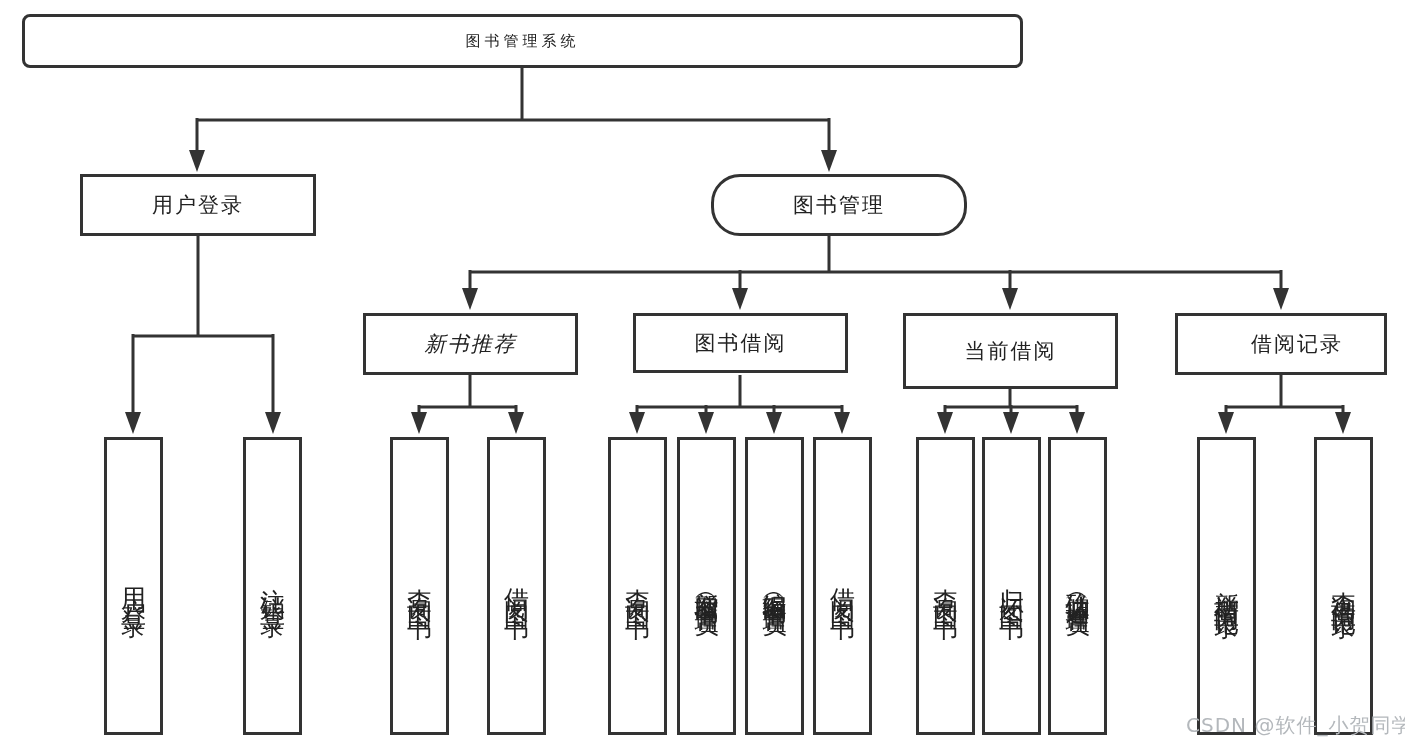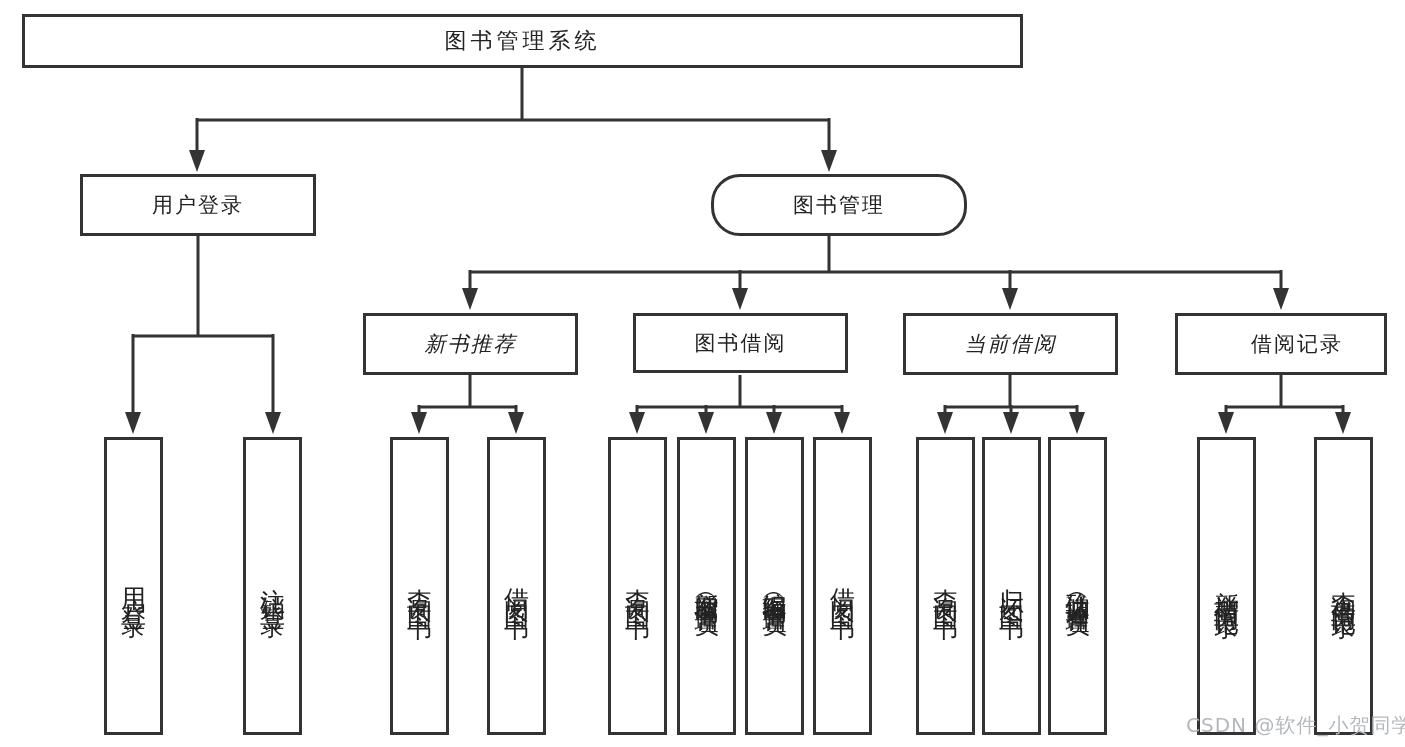--- a/index.html
+++ b/index.html
@@ -33,21 +33,21 @@
     position: absolute;
     box-sizing: border-box;
     border: 3px solid var(--line);
     background: #ffffff;
     display: flex;
     align-items: center;
     justify-content: center;
     color: var(--text);
   }
   .hbox { font-size: 21px; letter-spacing: 2px; white-space: nowrap; }
-  .root-box { font-size: 22px; letter-spacing: 4px; }
+  .root-box { font-size: 15px; letter-spacing: 4px; border-radius: 8px; }
   .vbox span {
     display: block;
     writing-mode: vertical-rl;
     text-orientation: mixed;
     font-size: 25px;
     letter-spacing: 9px;
     white-space: nowrap;
   }
   .vbox.chars6 span { letter-spacing: 5px; }
   .vbox.chars9 span { letter-spacing: 3px; font-size: 24px; }
@@ -117,21 +117,21 @@
     </g>
   </svg>
 
   <div class="node hbox root-box" style="left:22px; top:14px; width:1001px; height:54px;">图书管理系统</div>
 
   <div class="node hbox" style="left:80px; top:174px; width:236px; height:62px;">用户登录</div>
   <div class="node hbox" style="left:711px; top:174px; width:256px; height:62px;border-radius:29px;">图书管理</div>
 
   <div class="node hbox" style="left:363px; top:313px; width:215px; height:62px;font-style:italic;">新书推荐</div>
   <div class="node hbox" style="left:633px; top:313px; width:215px; height:60px;">图书借阅</div>
-  <div class="node hbox" style="left:903px; top:313px; width:215px; height:62px;font-style:italic;">当前借阅</div>
+  <div class="node hbox" style="left:903px; top:313px; width:215px; height:76px;">当前借阅</div>
   <div class="node hbox" style="left:1175px; top:313px; width:212px; height:62px;padding-left:32px;">借阅记录</div>
 
   <div class="node vbox" style="left:104px; top:437px; width:59px; height:298px;">
     <span>用户登录</span>
   </div>
   <div class="node vbox" style="left:243px; top:437px; width:59px; height:298px;">
     <span>注销登录</span>
   </div>
 
   <div class="node vbox" style="left:390px; top:437px; width:59px; height:298px;">

